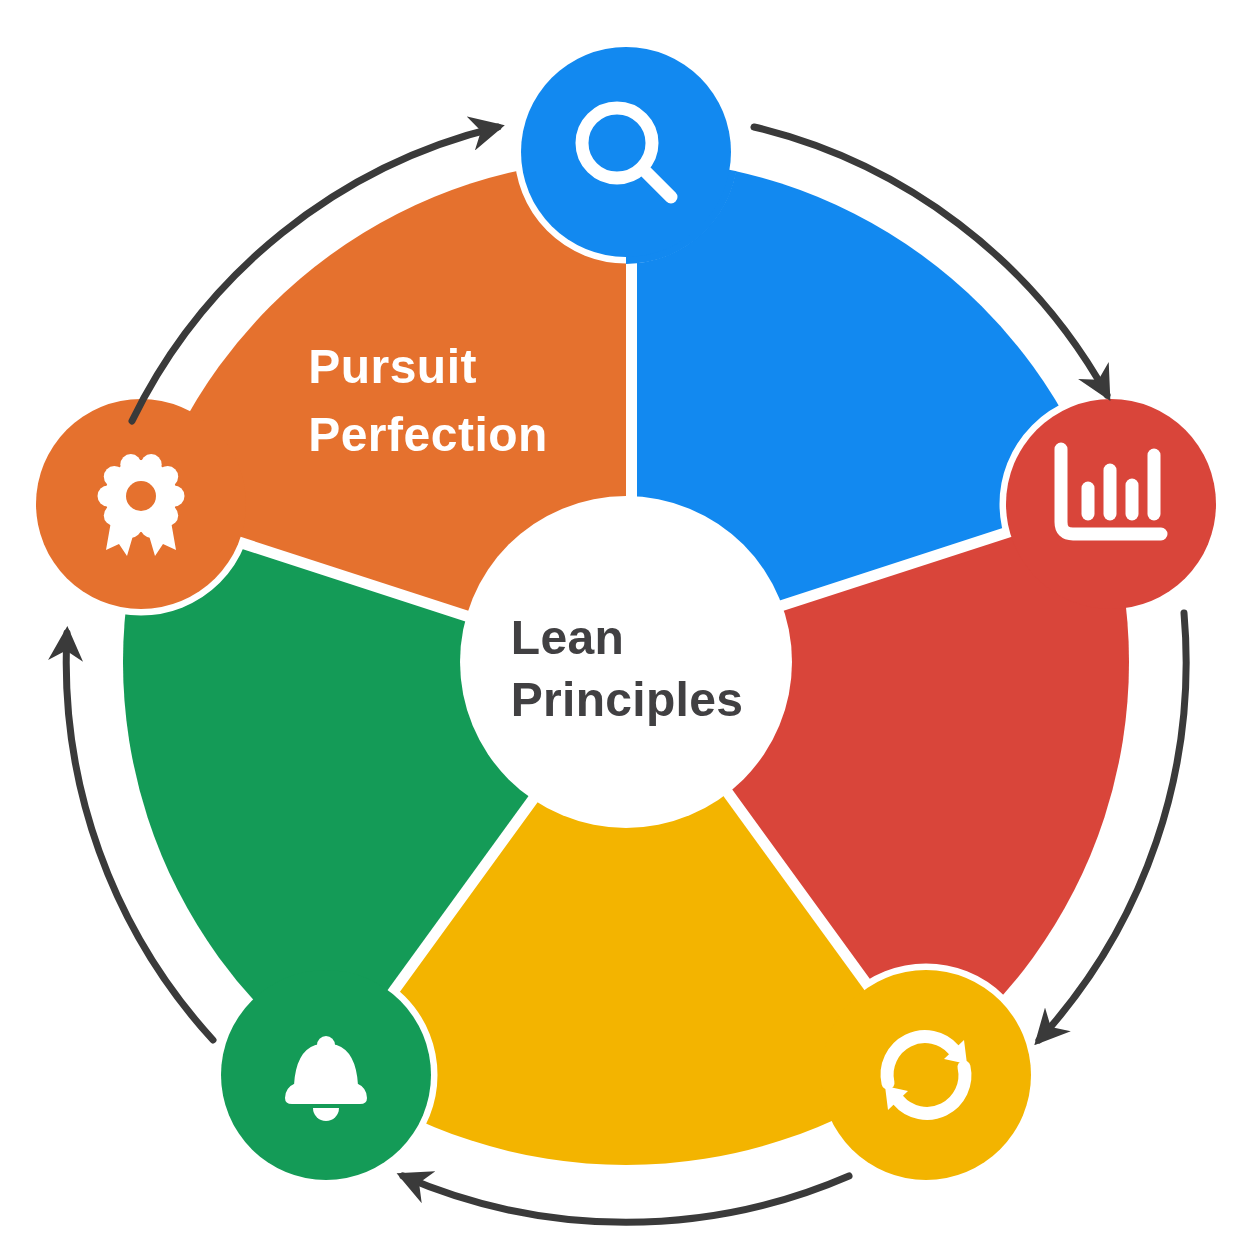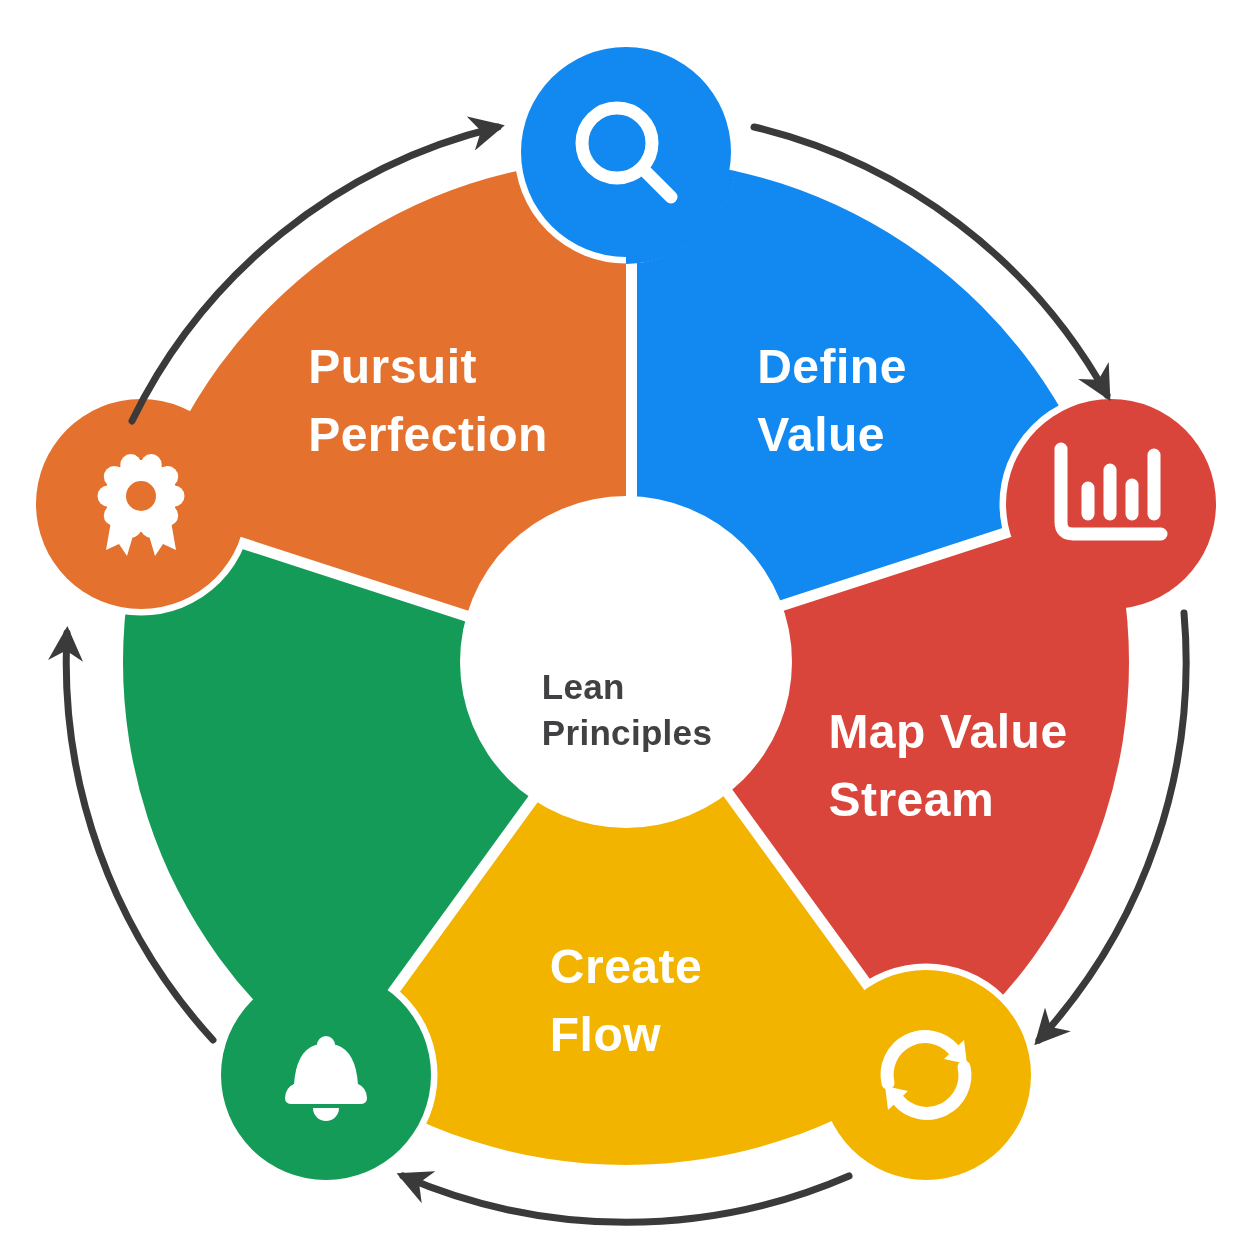--- a/index.html
+++ b/index.html
@@ -19,21 +19,21 @@
   .ic-fill{fill:#fff;}
   .hub{fill:#fff;}
   .arrow{stroke:var(--arrow); stroke-width:7; fill:none; stroke-linecap:round;}
   .arrow-head{fill:var(--arrow);}
   .label{
     position:absolute; transform:translate(-50%,-50%);
     color:var(--label); font-size:48px; font-weight:700; line-height:1.42;
     letter-spacing:.5px; text-align:left; white-space:pre-line;
   }
   .label-title{
-    color:var(--title); font-size:35px; line-height:1.3; letter-spacing:.3px;margin-top:40px;
+    color:var(--title); font-size:48px; line-height:1.3; letter-spacing:.3px;
   }
 </style>
 </head>
 <body>
 
 <div class="canvas">
   <svg viewBox="0 0 1251 1251" aria-hidden="true">
     <defs>
       <clipPath id="neck-clip">
           <circle cx="626" cy="152" r="112"></circle>
@@ -124,23 +124,17 @@
 
     <g>
       <path class="arrow" marker-end="url(#arrowhead)" d="M132,421 A550,550 0 0 1 498,127"></path>
       <path class="arrow" marker-end="url(#arrowhead)" d="M754,127 A550,550 0 0 1 1107,395"></path>
       <path class="arrow" marker-end="url(#arrowhead)" d="M1184,613 A560,560 0 0 1 1039,1040"></path>
       <path class="arrow" marker-end="url(#arrowhead)" d="M849,1176 A560,560 0 0 1 403,1176"></path>
       <path class="arrow" marker-end="url(#arrowhead)" d="M213,1040 A560,560 0 0 1 67,633"></path>
     </g>
   </svg>
 
-  <div class="label" style="left:832px; top:401px;">Define
-Value</div>
-  <div class="label" style="left:948px; top:766px;">Map Value
-Stream</div>
-  <div class="label" style="left:626px; top:1001px;">Create
-Flow</div>
   <div class="label" style="left:428px; top:401px;">Pursuit
 Perfection</div>
   <div class="label label-title" style="left:627px; top:669px;">Lean
 Principles</div>
 </div>
 
 </body></html>

